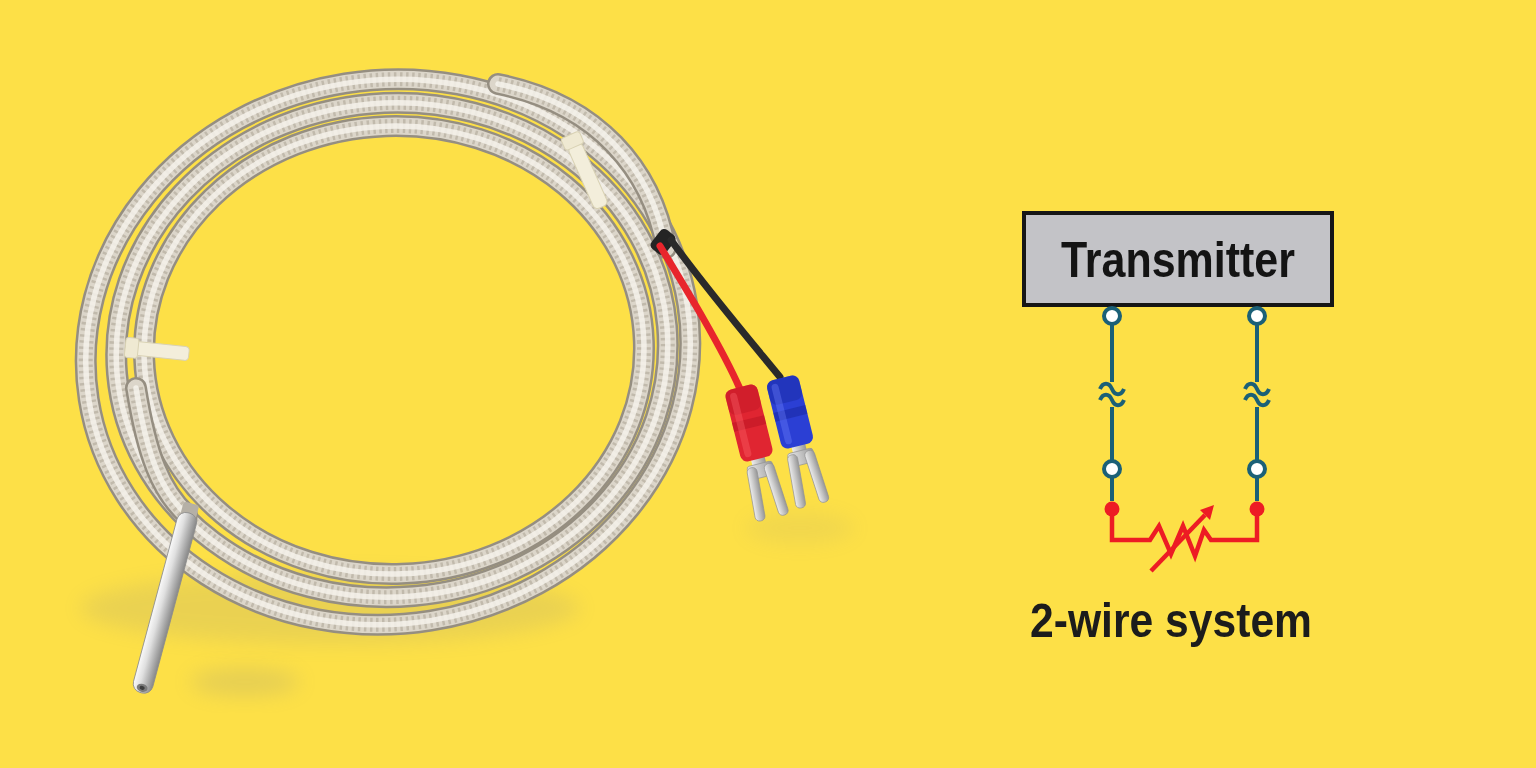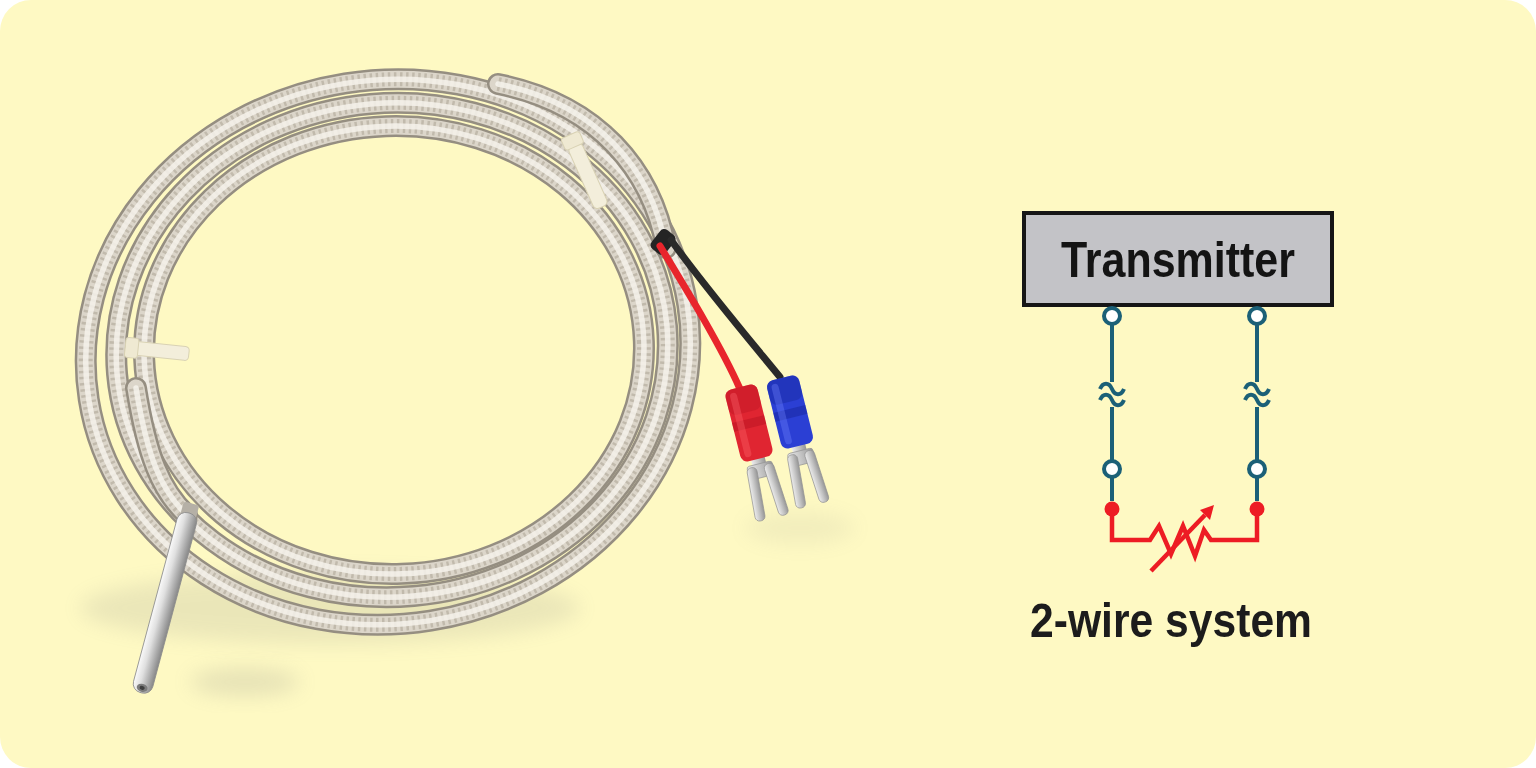--- a/index.html
+++ b/index.html
@@ -1,17 +1,17 @@
 <!DOCTYPE html>
 <html><head>
 <meta charset="utf-8">
 <style>
   html,body{margin:0;padding:0;background:#ffffff;}
-  .canvas{position:relative;width:1536px;height:768px;background:#fef9c3;overflow:hidden;
-          font-family:"Liberation Sans","DejaVu Sans",sans-serif;border-radius:31px;}
+  .canvas{position:relative;width:1536px;height:768px;background:#fde047;overflow:hidden;
+          font-family:"Liberation Sans","DejaVu Sans",sans-serif;}
   svg{position:absolute;top:0;display:block;}
   .photo{left:0;}
   .diagram{left:960px;}
   
   .b-edge{fill:none;stroke:#958e81;stroke-width:22;stroke-linecap:round;}
   .b-mid {fill:none;stroke:#dcd6ca;stroke-width:17;stroke-linecap:round;}
   .b-tex {fill:none;stroke:#a89f90;stroke-width:14;stroke-dasharray:2.5 3.5;opacity:.5;stroke-linecap:butt;}
   .b-hi  {fill:none;stroke:#f6f3ec;stroke-width:5.5;opacity:.85;stroke-linecap:round;}
   .wire-red  {fill:none;stroke:#e8252c;stroke-width:7;stroke-linecap:round;}
   .wire-black{fill:none;stroke:#2a2a2a;stroke-width:7;stroke-linecap:round;}

